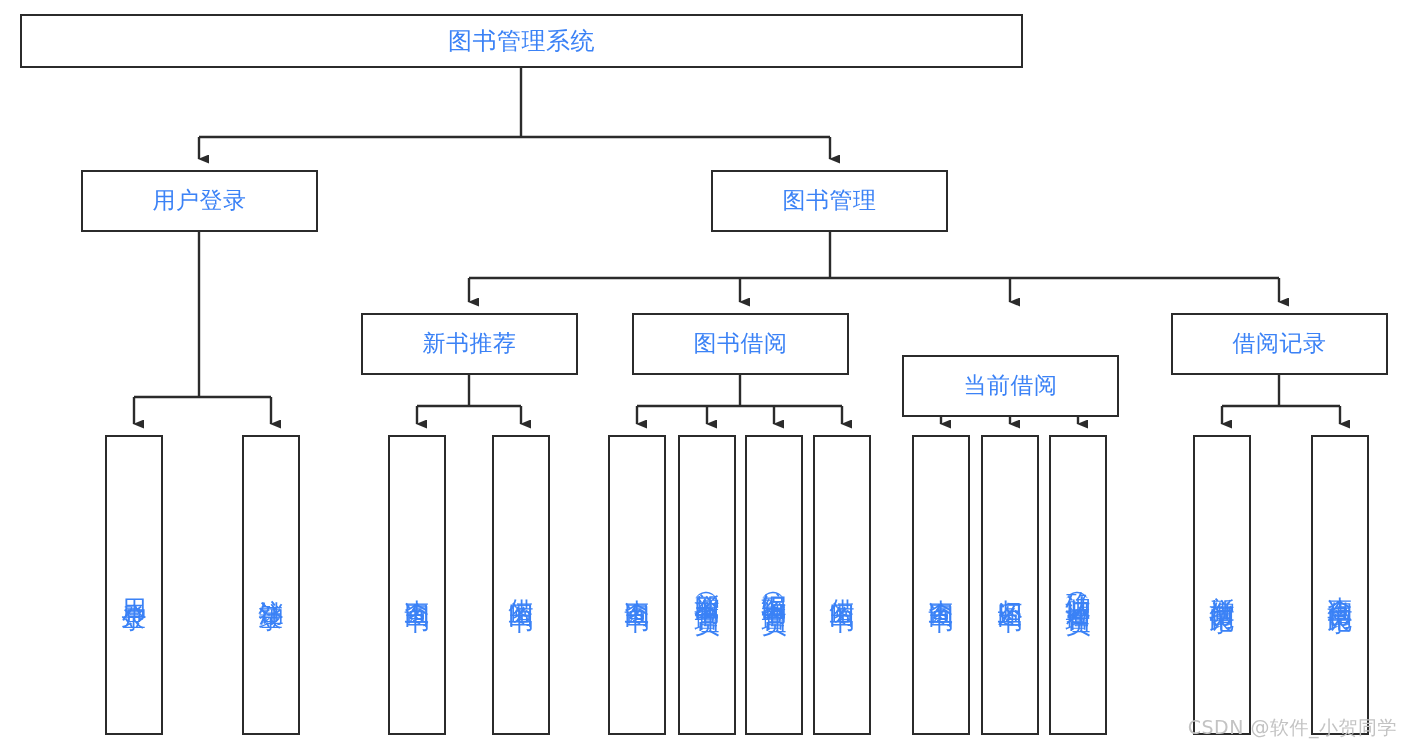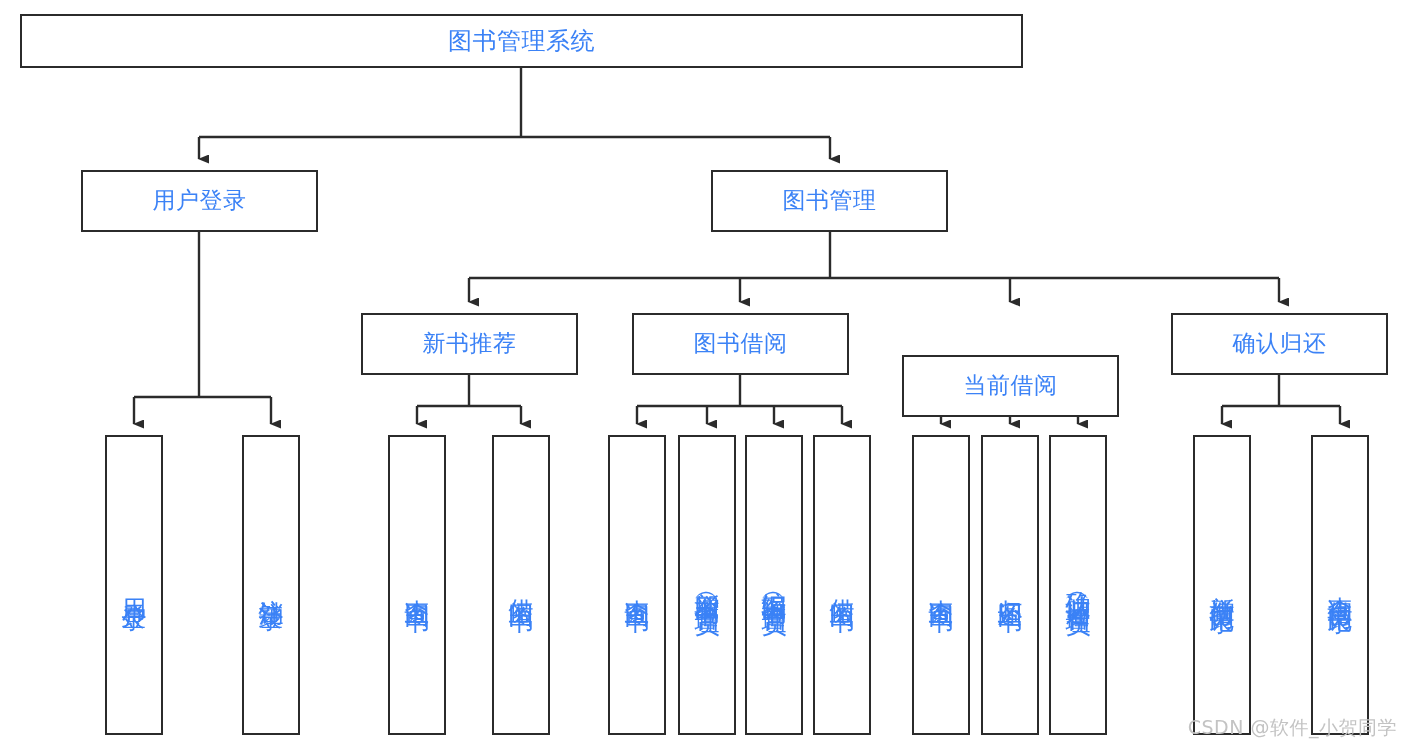--- a/index.html
+++ b/index.html
@@ -145,21 +145,21 @@
   <div class="node horiz" style="left:632px; top:313px; width:217px; height:62px;">
     <span class="node-label">图书借阅</span>
   </div>
   <div class="node horiz" style="left:361px; top:313px; width:217px; height:62px;">
     <span class="node-label">新书推荐</span>
   </div>
   <div class="node horiz" style="left:902px; top:313px; width:217px; height:62px;margin-top:42px;">
     <span class="node-label">当前借阅</span>
   </div>
   <div class="node horiz" style="left:1171px; top:313px; width:217px; height:62px;">
-    <span class="node-label">确认归还</span>
+    <span class="node-label">借阅记录</span>
   </div>
 
   <div class="node vert" style="left:105px; top:435px; width:58px; height:300px;">
     <span class="node-label">用户登录</span>
   </div>
   <div class="node vert" style="left:242px; top:435px; width:58px; height:300px;">
     <span class="node-label">注销登录</span>
   </div>
 
   <div class="node vert" style="left:388px; top:435px; width:58px; height:300px;">

